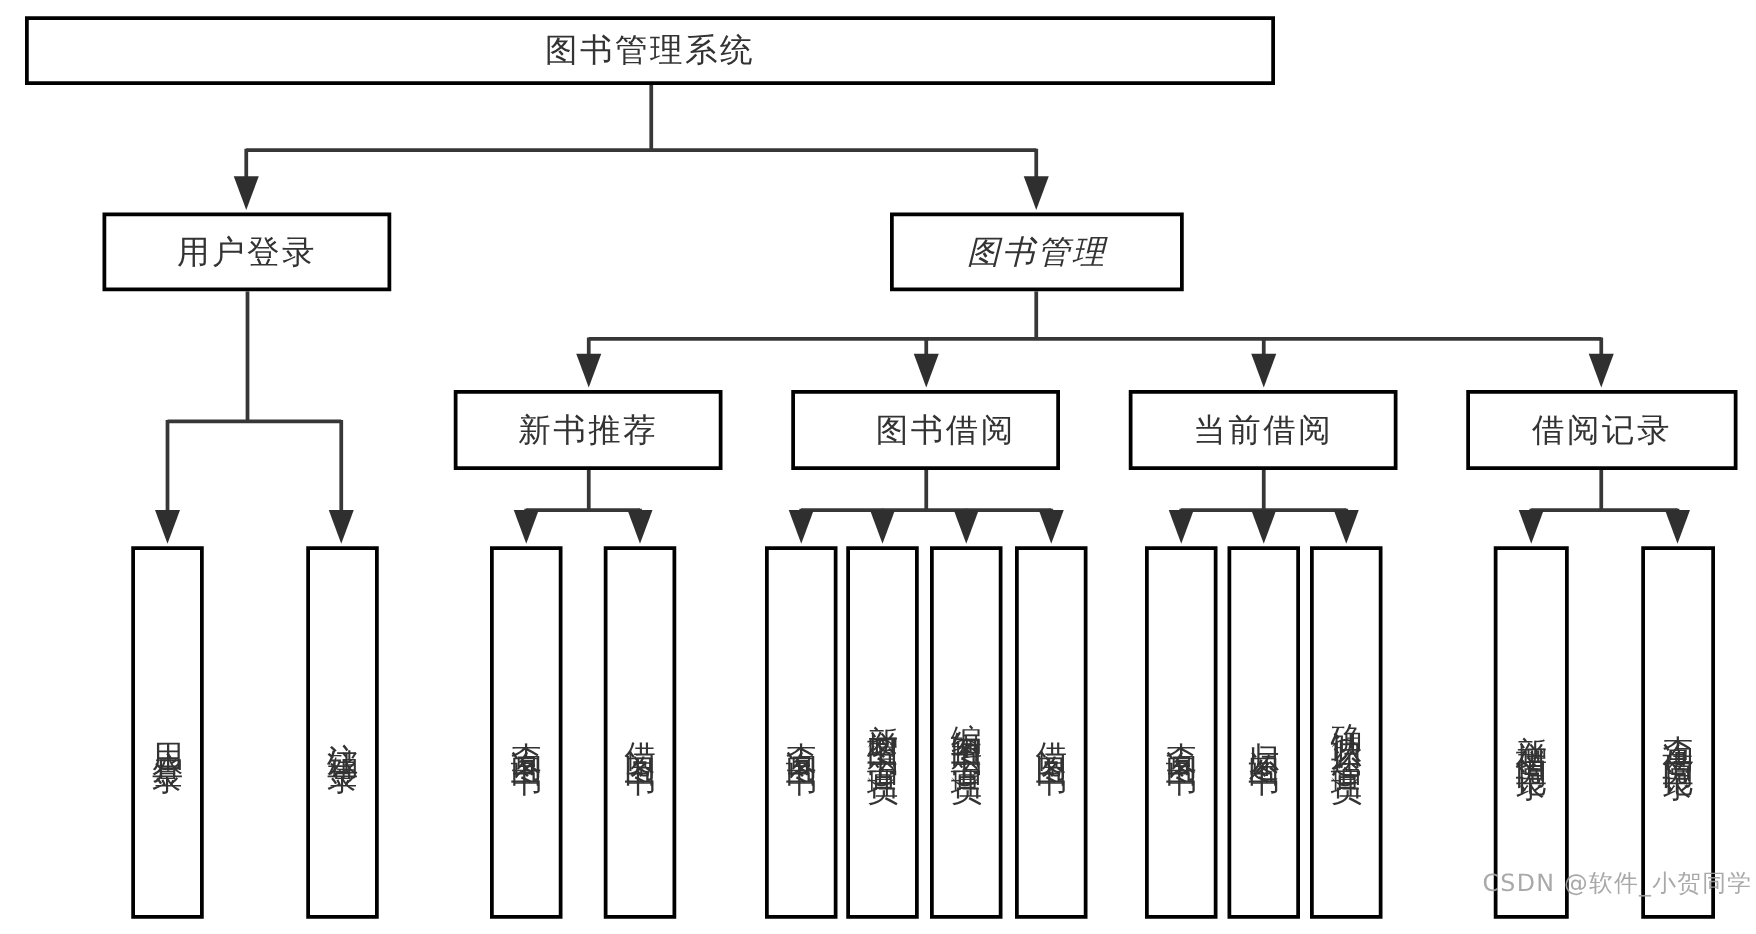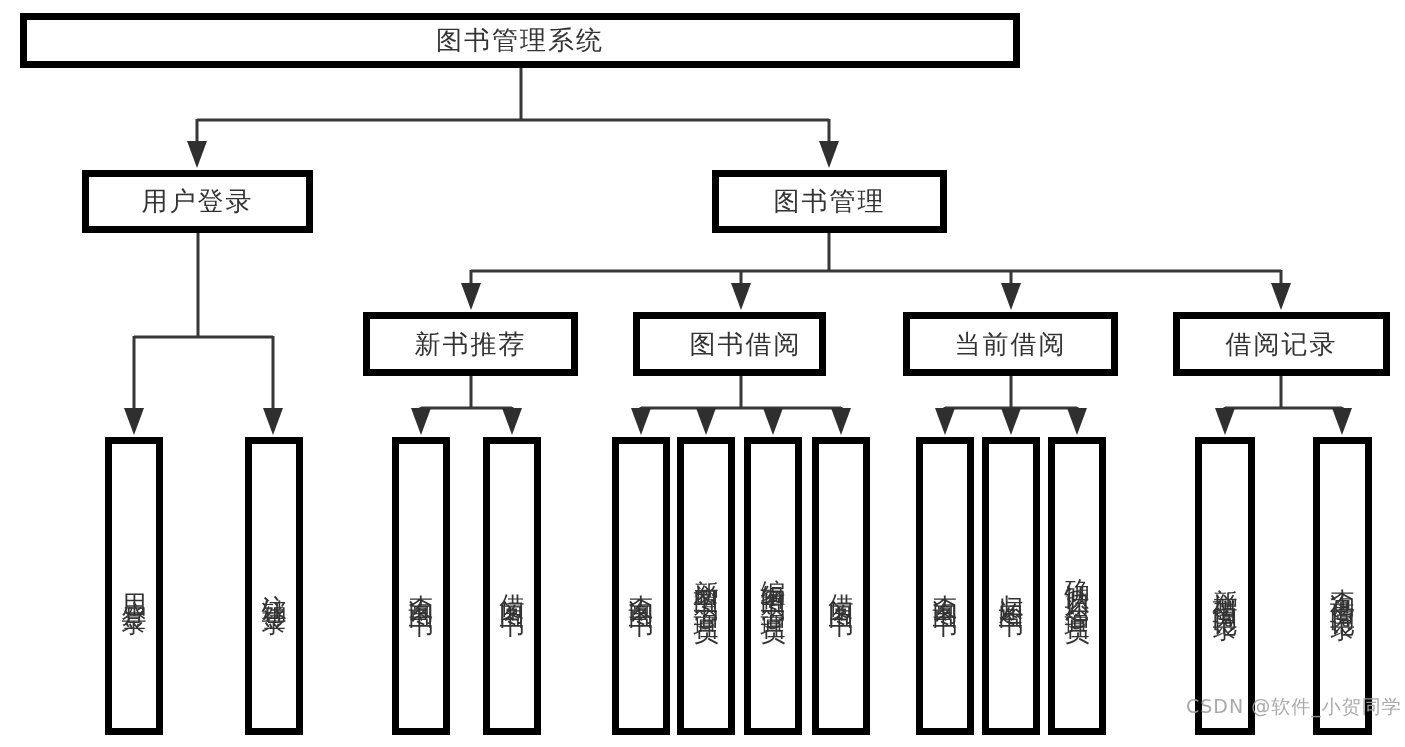--- a/index.html
+++ b/index.html
@@ -17,21 +17,21 @@
   .connectors {
     position: absolute;
     left: 0; top: 0;
     width: 1405px; height: 747px;
     z-index: 0;
   }
 
   .node {
     position: absolute;
     background: #ffffff;
-    border: 7px solid #000000;
+    border: 3px solid #000000;
     color: #333333;
     display: flex;
     align-items: center;
     justify-content: center;
     z-index: 1;
   }
 
   .hlabel {
     font-size: 26px;
     letter-spacing: 2px;
@@ -45,24 +45,24 @@
     font-size: 25px;
     letter-spacing: 6px;
     color: #333333;
     line-height: 1;
   }
 
   
   .root-box  { left: 20px;   top: 13px;  width: 1000px; height: 55px; }
 
   .l2-0 { left: 82px;  top: 170px; width: 231px; height: 63px; }
-  .l2-1 { left: 712px; top: 170px; width: 235px; height: 63px; }
+  .l2-1 { left: 712px; top: 170px; width: 235px; height: 63px; font-style: italic; }
 
   .l3-0 { left: 363px;  top: 312px; width: 215px; height: 64px; }
-  .l3-1 { left: 633px;  top: 312px; width: 193px; height: 64px; padding-left: 32px; }
+  .l3-1 { left: 633px;  top: 312px; width: 215px; height: 64px; padding-left: 32px; }
   .l3-2 { left: 903px;  top: 312px; width: 215px; height: 64px; justify-content: center; }
   .l3-3 { left: 1173px; top: 312px; width: 217px; height: 64px; font-family: Liberation Serif, serif; }
 
   .leaf { top: 437px; height: 298px; width: 58px; }
   .leaf-0  { left: 105px;  }
   .leaf-1  { left: 245px;  }
   .leaf-2  { left: 392px;  }
   .leaf-3  { left: 483px;  }
   .leaf-4  { left: 612px;  }
   .leaf-5  { left: 677px;  }

